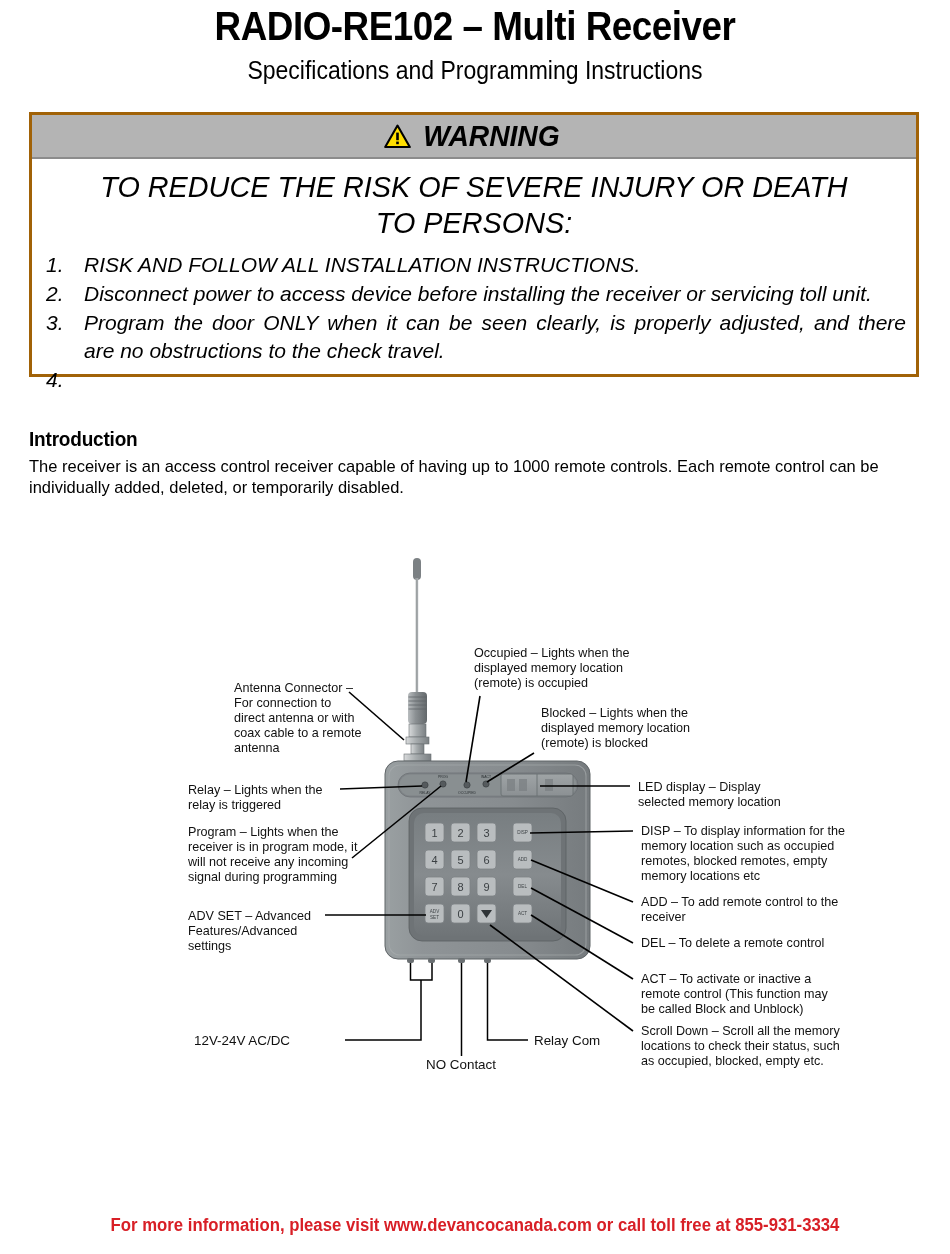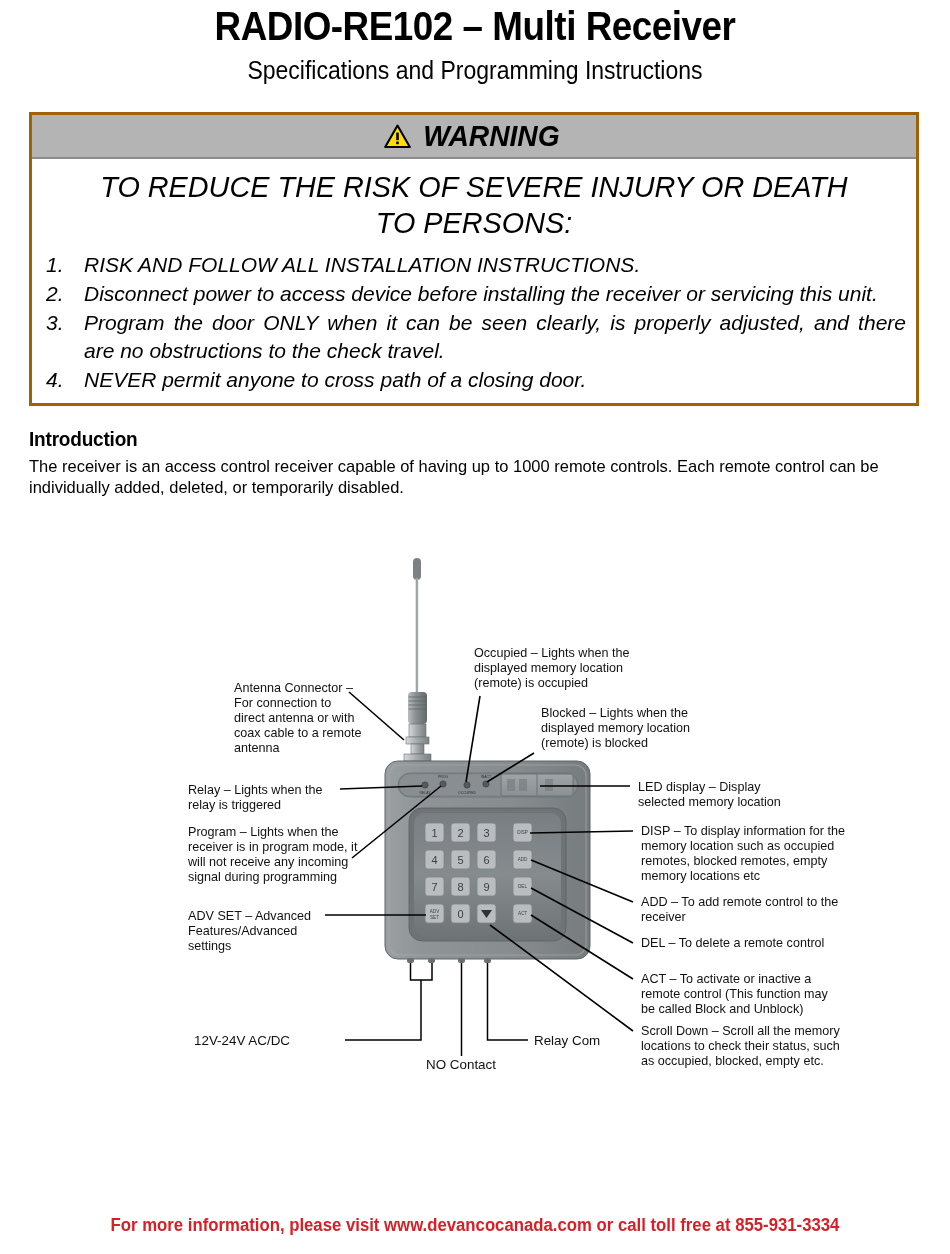--- a/index.html
+++ b/index.html
@@ -109,30 +109,29 @@
   <div id="warning-body">
     <div id="warning-heading">TO REDUCE THE RISK OF SEVERE INJURY OR DEATH TO PERSONS:</div>
 
     <ol id="warning-list">
       <li>
         <span class="num">1.</span>
         <span>RISK AND FOLLOW ALL INSTALLATION INSTRUCTIONS.</span>
       </li>
       <li>
         <span class="num">2.</span>
-        <span>Disconnect power to access device before installing the receiver or servicing this unit.</span>
+        <span>Disconnect power to access device before installing the receiver or servicing toll unit.</span>
       </li>
       <li class="justify">
         <span class="num">3.</span>
         <div class="ln1">Program the door ONLY when it can be seen clearly, is properly adjusted, and there</div>
         <div>are no obstructions to the check travel.</div>
       </li>
       <li>
         <span class="num">4.</span>
-        <span>NEVER permit anyone to cross path of a closing door.</span>
       </li>
     </ol>
   </div>
 </div>
 
 <div id="intro-heading">Introduction</div>
 <div id="intro-text">
   <div>The receiver is an access control receiver capable of having up to 1000 remote controls. Each remote control can be</div>
   <div>individually added, deleted, or temporarily disabled.</div>
 </div>

